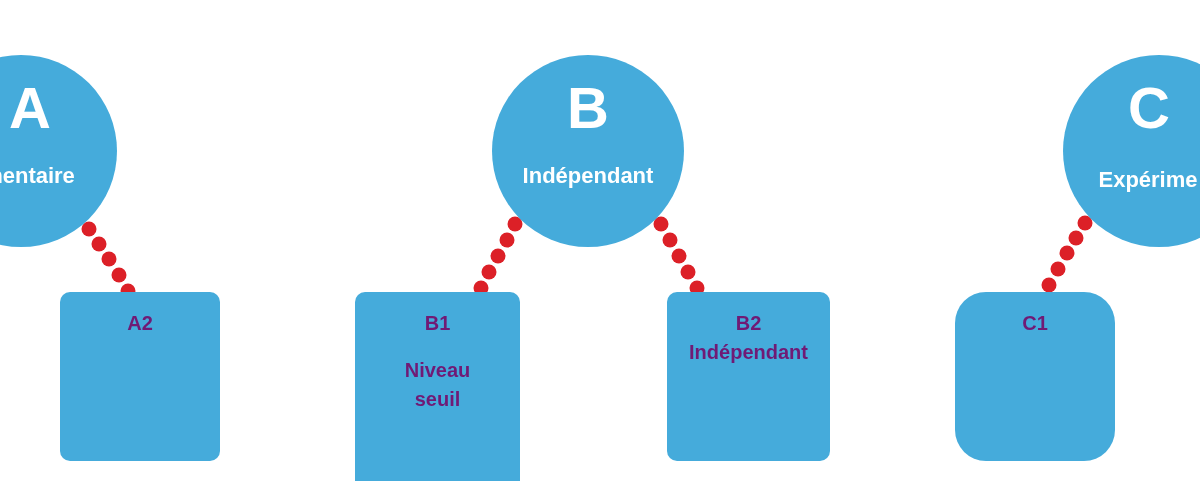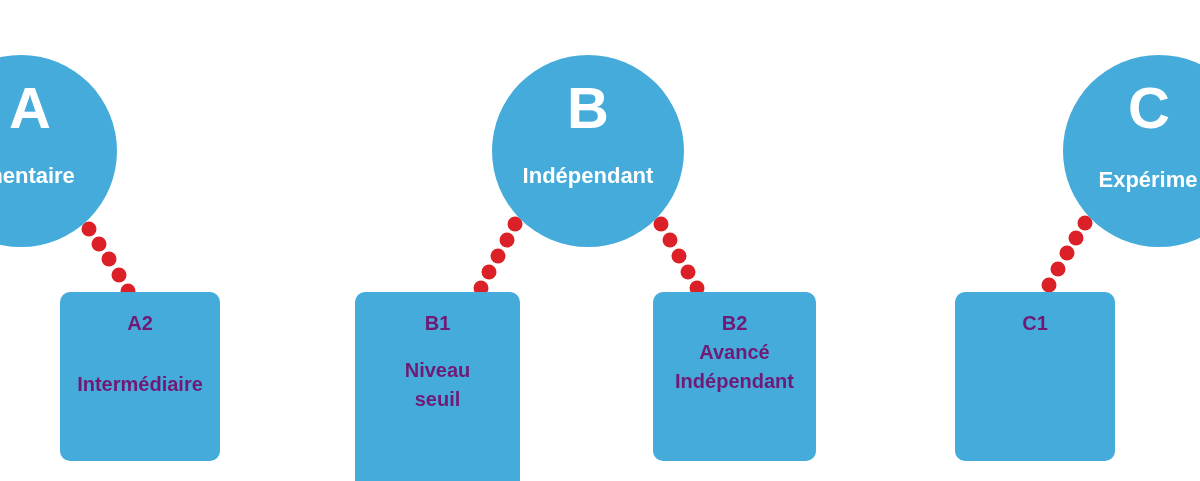--- a/index.html
+++ b/index.html
@@ -97,24 +97,24 @@
     line-height: 1.45;
     white-space: nowrap;
   }
 
   #box-a2 { left: 60px;  top: 292px; width: 160px; height: 169px; }
   #box-a2 .box-desc { margin-top: 36px; }
 
   #box-b1 { left: 355px; top: 292px; width: 165px; height: 202px; }
   #box-b1 .box-desc { margin-top: 22px; }
 
-  #box-b2 { left: 653px; top: 292px; width: 163px; height: 169px; }
+  #box-b2 { left: 667px; top: 292px; width: 163px; height: 169px; }
   #box-b2 .box-desc { margin-top: 4px; }
 
-  #box-c1 { left: 955px; top: 292px; width: 160px; height: 169px; }
+  #box-c1 { left: 955px; top: 292px; width: 160px; height: 169px; border-radius: 31px; }
   #box-c1 .box-desc { margin-top: 36px; }
 
   
   .connector {
     position: absolute;
     left: 0;
     top: 0;
     width: 1200px;
     height: 481px;
     pointer-events: none;
@@ -173,37 +173,33 @@
     <div class="circle-label">Indépendant</div>
   </div>
 
   <div class="circle" id="circle-c">
     <div class="big-letter">C</div>
     <div class="circle-label">Expérime</div>
   </div>
 
   <div class="box" id="box-a2">
     <div class="box-code">A2</div>
-    <div class="box-desc">
-      <div>Intermédiaire</div>
-    </div>
   </div>
 
   <div class="box" id="box-b1">
     <div class="box-code">B1</div>
     <div class="box-desc">
       <div>Niveau</div>
       <div>seuil</div>
     </div>
   </div>
 
   <div class="box" id="box-b2">
     <div class="box-code">B2</div>
     <div class="box-desc">
-      <div>Avancé</div>
       <div>Indépendant</div>
     </div>
   </div>
 
   <div class="box" id="box-c1">
     <div class="box-code">C1</div>
   </div>
 
 </div>
 

